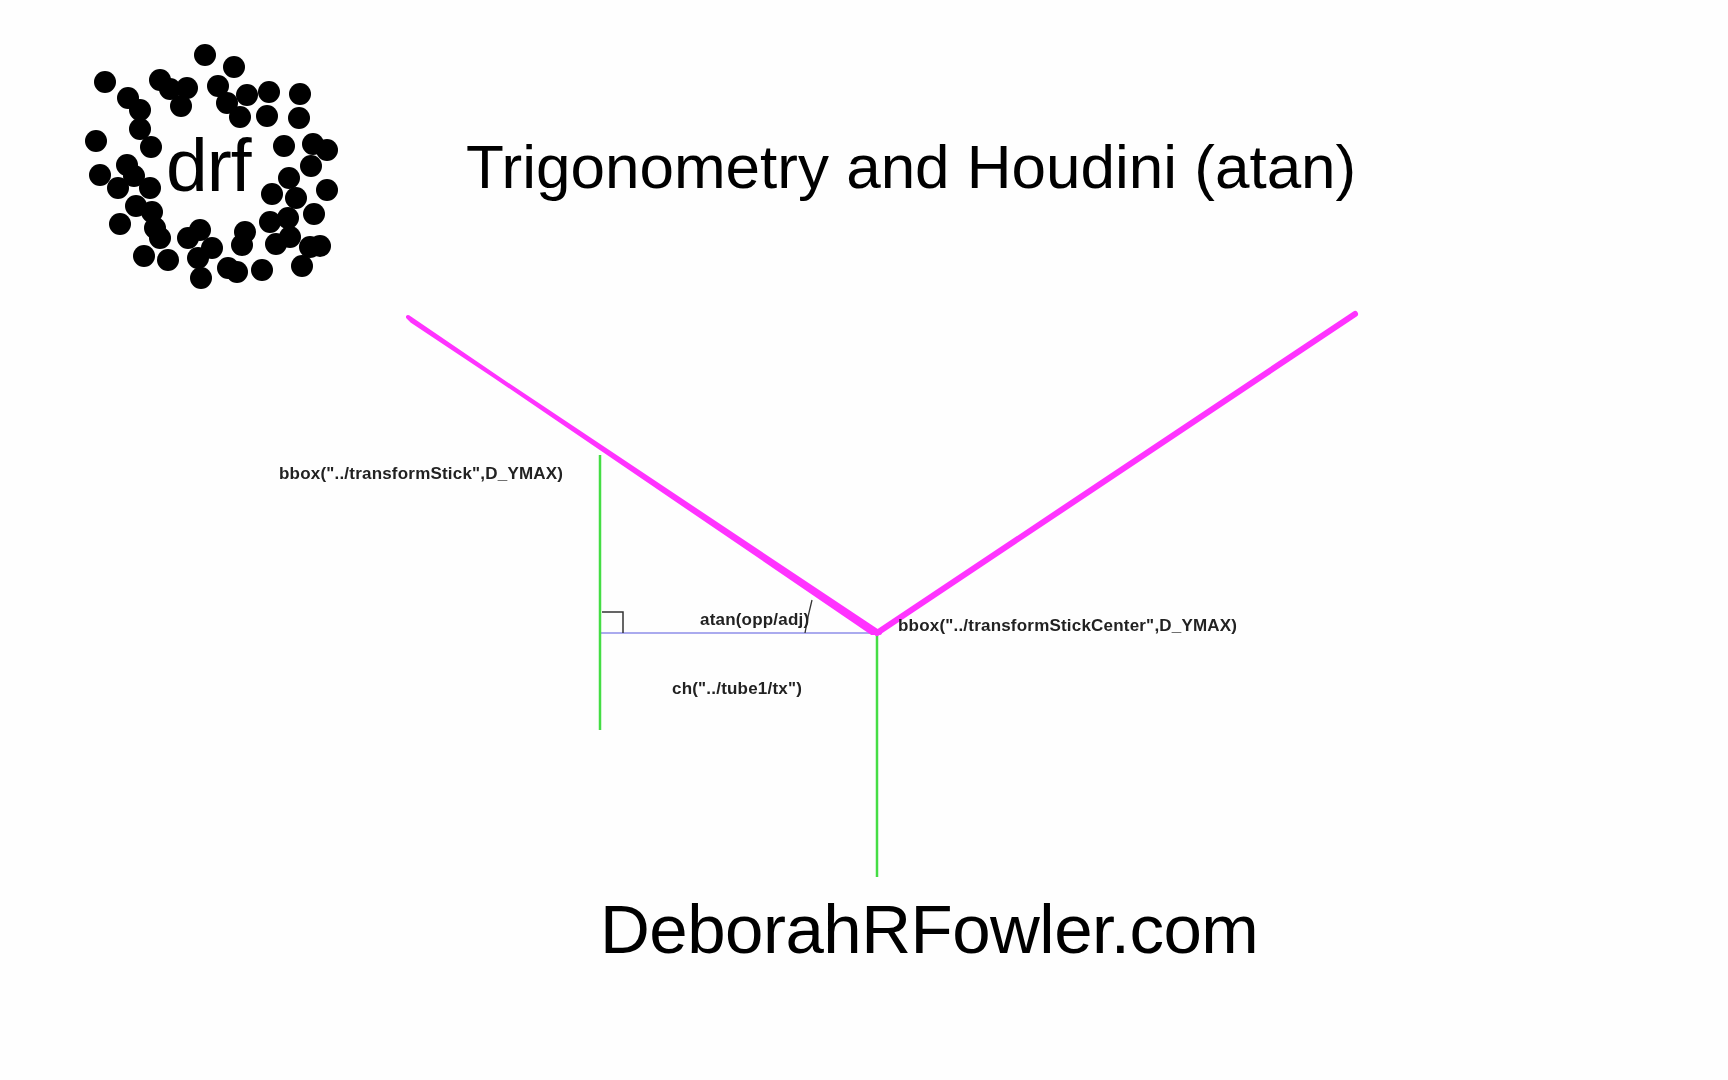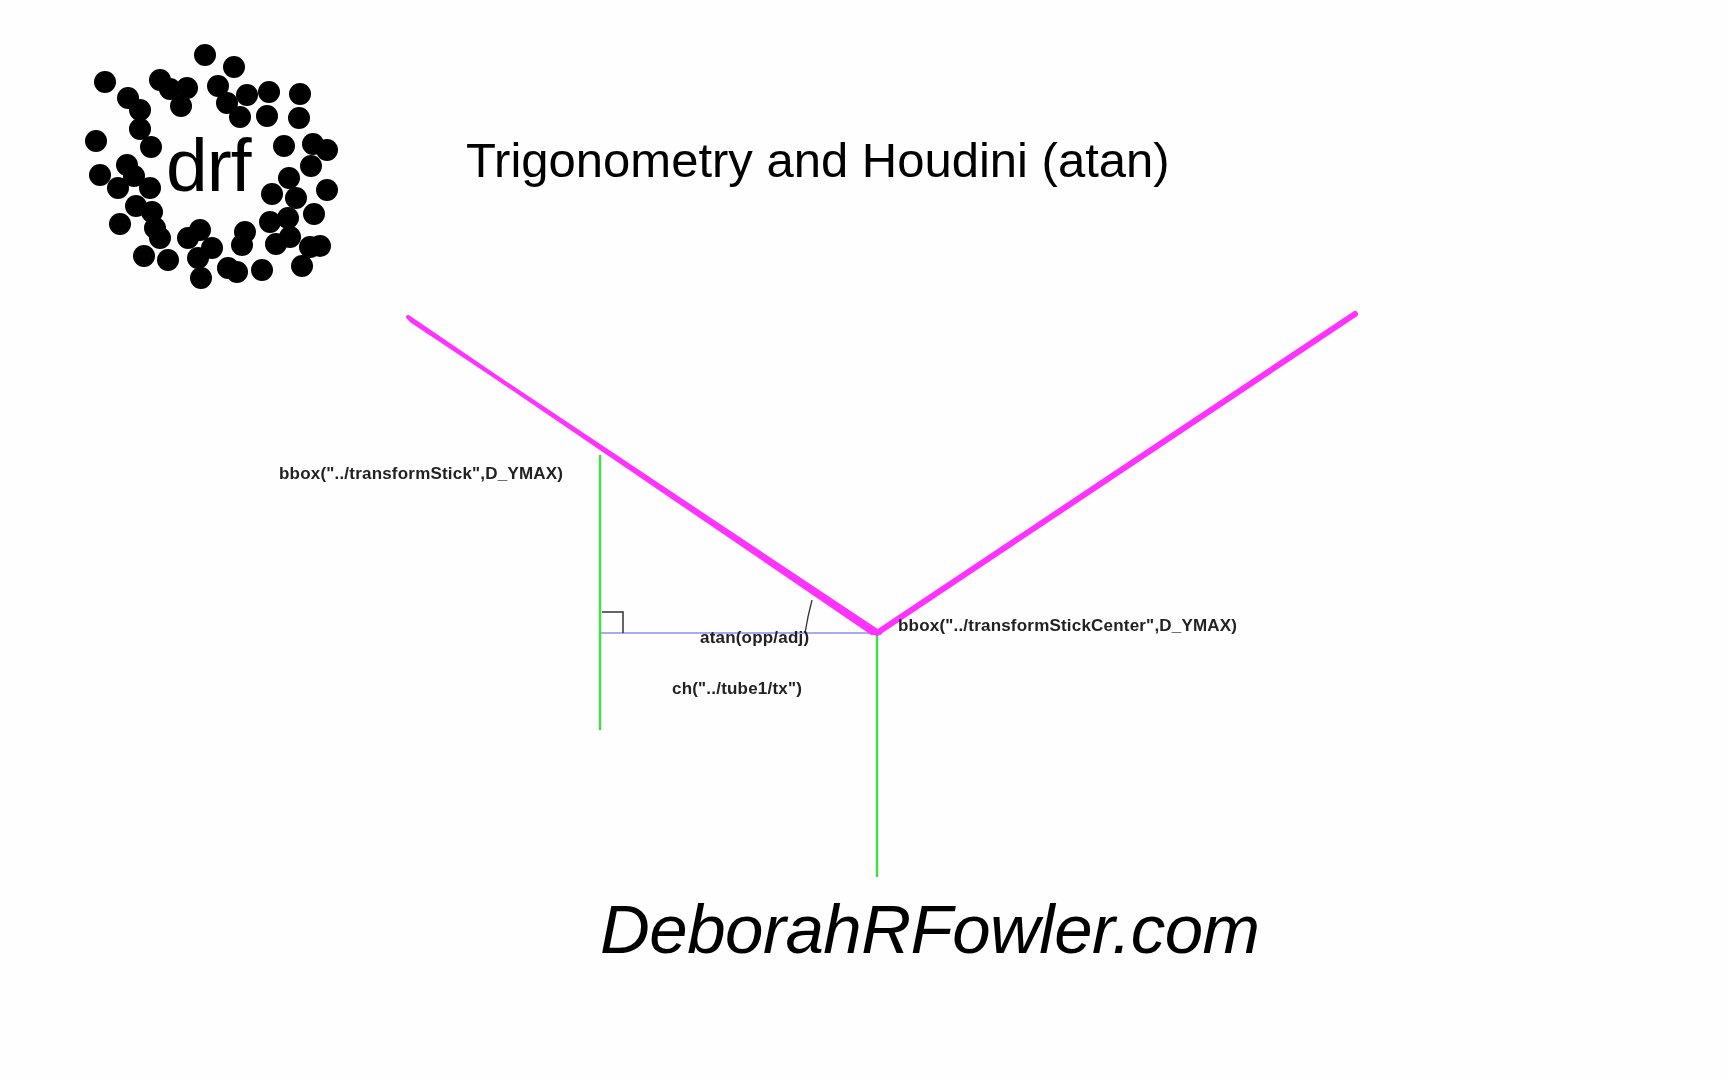--- a/index.html
+++ b/index.html
@@ -6,35 +6,35 @@
   body {
     width: 1728px; height: 1080px; background: #fefefe; position: relative; overflow: hidden;
     font-family: "Liberation Sans", sans-serif; color: #000;
   }
   #logo { position: absolute; left: 0; top: 0; width: 360px; height: 310px; }
   .logo-text {
     position: absolute; left: 166px; top: 128px; font-size: 75px; line-height: 1;
     font-family: Liberation Sans, sans-serif; letter-spacing: -1px;
   }
   .title {
-    position: absolute; left: 466px; top: 136px; font-size: 49px; line-height: 1;
+    position: absolute; left: 466px; top: 136px; font-size: 62px; line-height: 1;
     white-space: nowrap; letter-spacing: 0px;
   }
   #diagram { position: absolute; left: 0; top: 0; width: 1728px; height: 1080px; }
   .lbl {
     position: absolute; font-size: 17px; font-weight: bold; color: #222;
     white-space: nowrap; line-height: 1; letter-spacing: 0.2px;
   }
   .lbl-stick { left: 279px; top: 465px; }
   .lbl-center { left: 898px; top: 617px; }
-  .lbl-atan { left: 700px; top: 629px; }
+  .lbl-atan { left: 700px; top: 611px; }
   .lbl-ch { left: 672px; top: 680px; }
   .url {
     position: absolute; left: 600px; top: 895px; font-size: 69px; line-height: 1;
-    white-space: nowrap; letter-spacing: -0.5px; font-style: italic;
+    white-space: nowrap; letter-spacing: -0.5px;
   }
 </style>
 </head>
 <body>
 
 <svg id="logo" viewBox="0 0 360 310" xmlns="http://www.w3.org/2000/svg">
   <g id="logo-dots">
       <circle cx="205" cy="55" r="11" fill="#000000"></circle>
       <circle cx="160" cy="80" r="11" fill="#000000"></circle>
       <circle cx="234" cy="67" r="11" fill="#000000"></circle>

